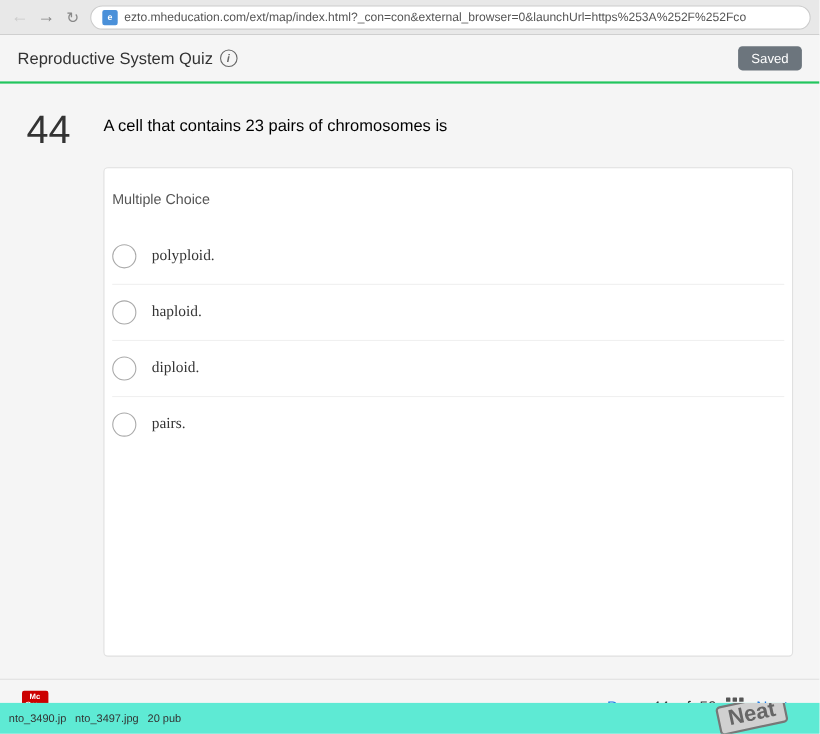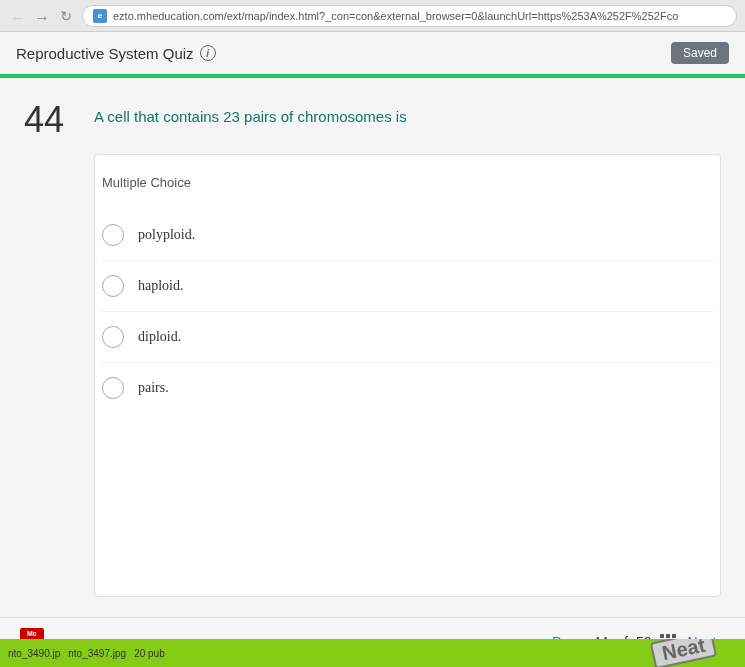--- a/index.html
+++ b/index.html
@@ -86,21 +86,21 @@
       flex-direction: column;
     }
 
     
     .top-bar {
       background: #f5f5f5;
       padding: 10px 16px;
       display: flex;
       align-items: center;
       justify-content: space-between;
-      border-bottom: 4px solid #22c55e;
+      border-bottom: 2px solid #22c55e;
     }
     .quiz-title {
       display: flex;
       align-items: center;
       gap: 6px;
       font-size: 15px;
       font-weight: 500;
       color: #333;
     }
     .info-icon {
@@ -143,21 +143,21 @@
     .question-number {
       font-size: 36px;
       font-weight: 400;
       color: #333;
       line-height: 1;
       min-width: 50px;
       padding-top: 4px;
     }
     .question-text {
       font-size: 15px;
-      color: #0f766e;
+      color: #000000;
       padding-top: 8px;
       line-height: 1.5;
     }
 
     
     .question-card {
       background: white;
       border: 1px solid #e0e0e0;
       border-radius: 4px;
       padding: 20px 7px;
@@ -348,19 +348,19 @@
       </div>
       <div class="nav-btn">
         <span>Next</span>
         <span>›</span>
       </div>
     </div>
   </div>
 
 </div>
 
-<div style="position:absolute; bottom:0; left:0; right:0; height:28px; background:#84cc16; display:flex; align-items:center; padding:0 8px; gap:8px; overflow:hidden;">
+<div style="position:absolute; bottom:0; left:0; right:0; height:28px; background:#5eead4; display:flex; align-items:center; padding:0 8px; gap:8px; overflow:hidden;">
   <span style="font-size:10px; color:#333;">nto_3490.jp</span>
   <span style="font-size:10px; color:#333;">nto_3497.jpg</span>
   <span style="font-size:10px; color:#333;">20 pub</span>
 
   <div style="position:absolute; right:30px; bottom:4px; border:2px solid #777; border-radius:4px; padding:0 8px; font-size:20px; font-weight:bold; color:#666; transform:rotate(-12deg); background:#d0d0d0;">Neat</div>
 </div>
 
 </body></html>

